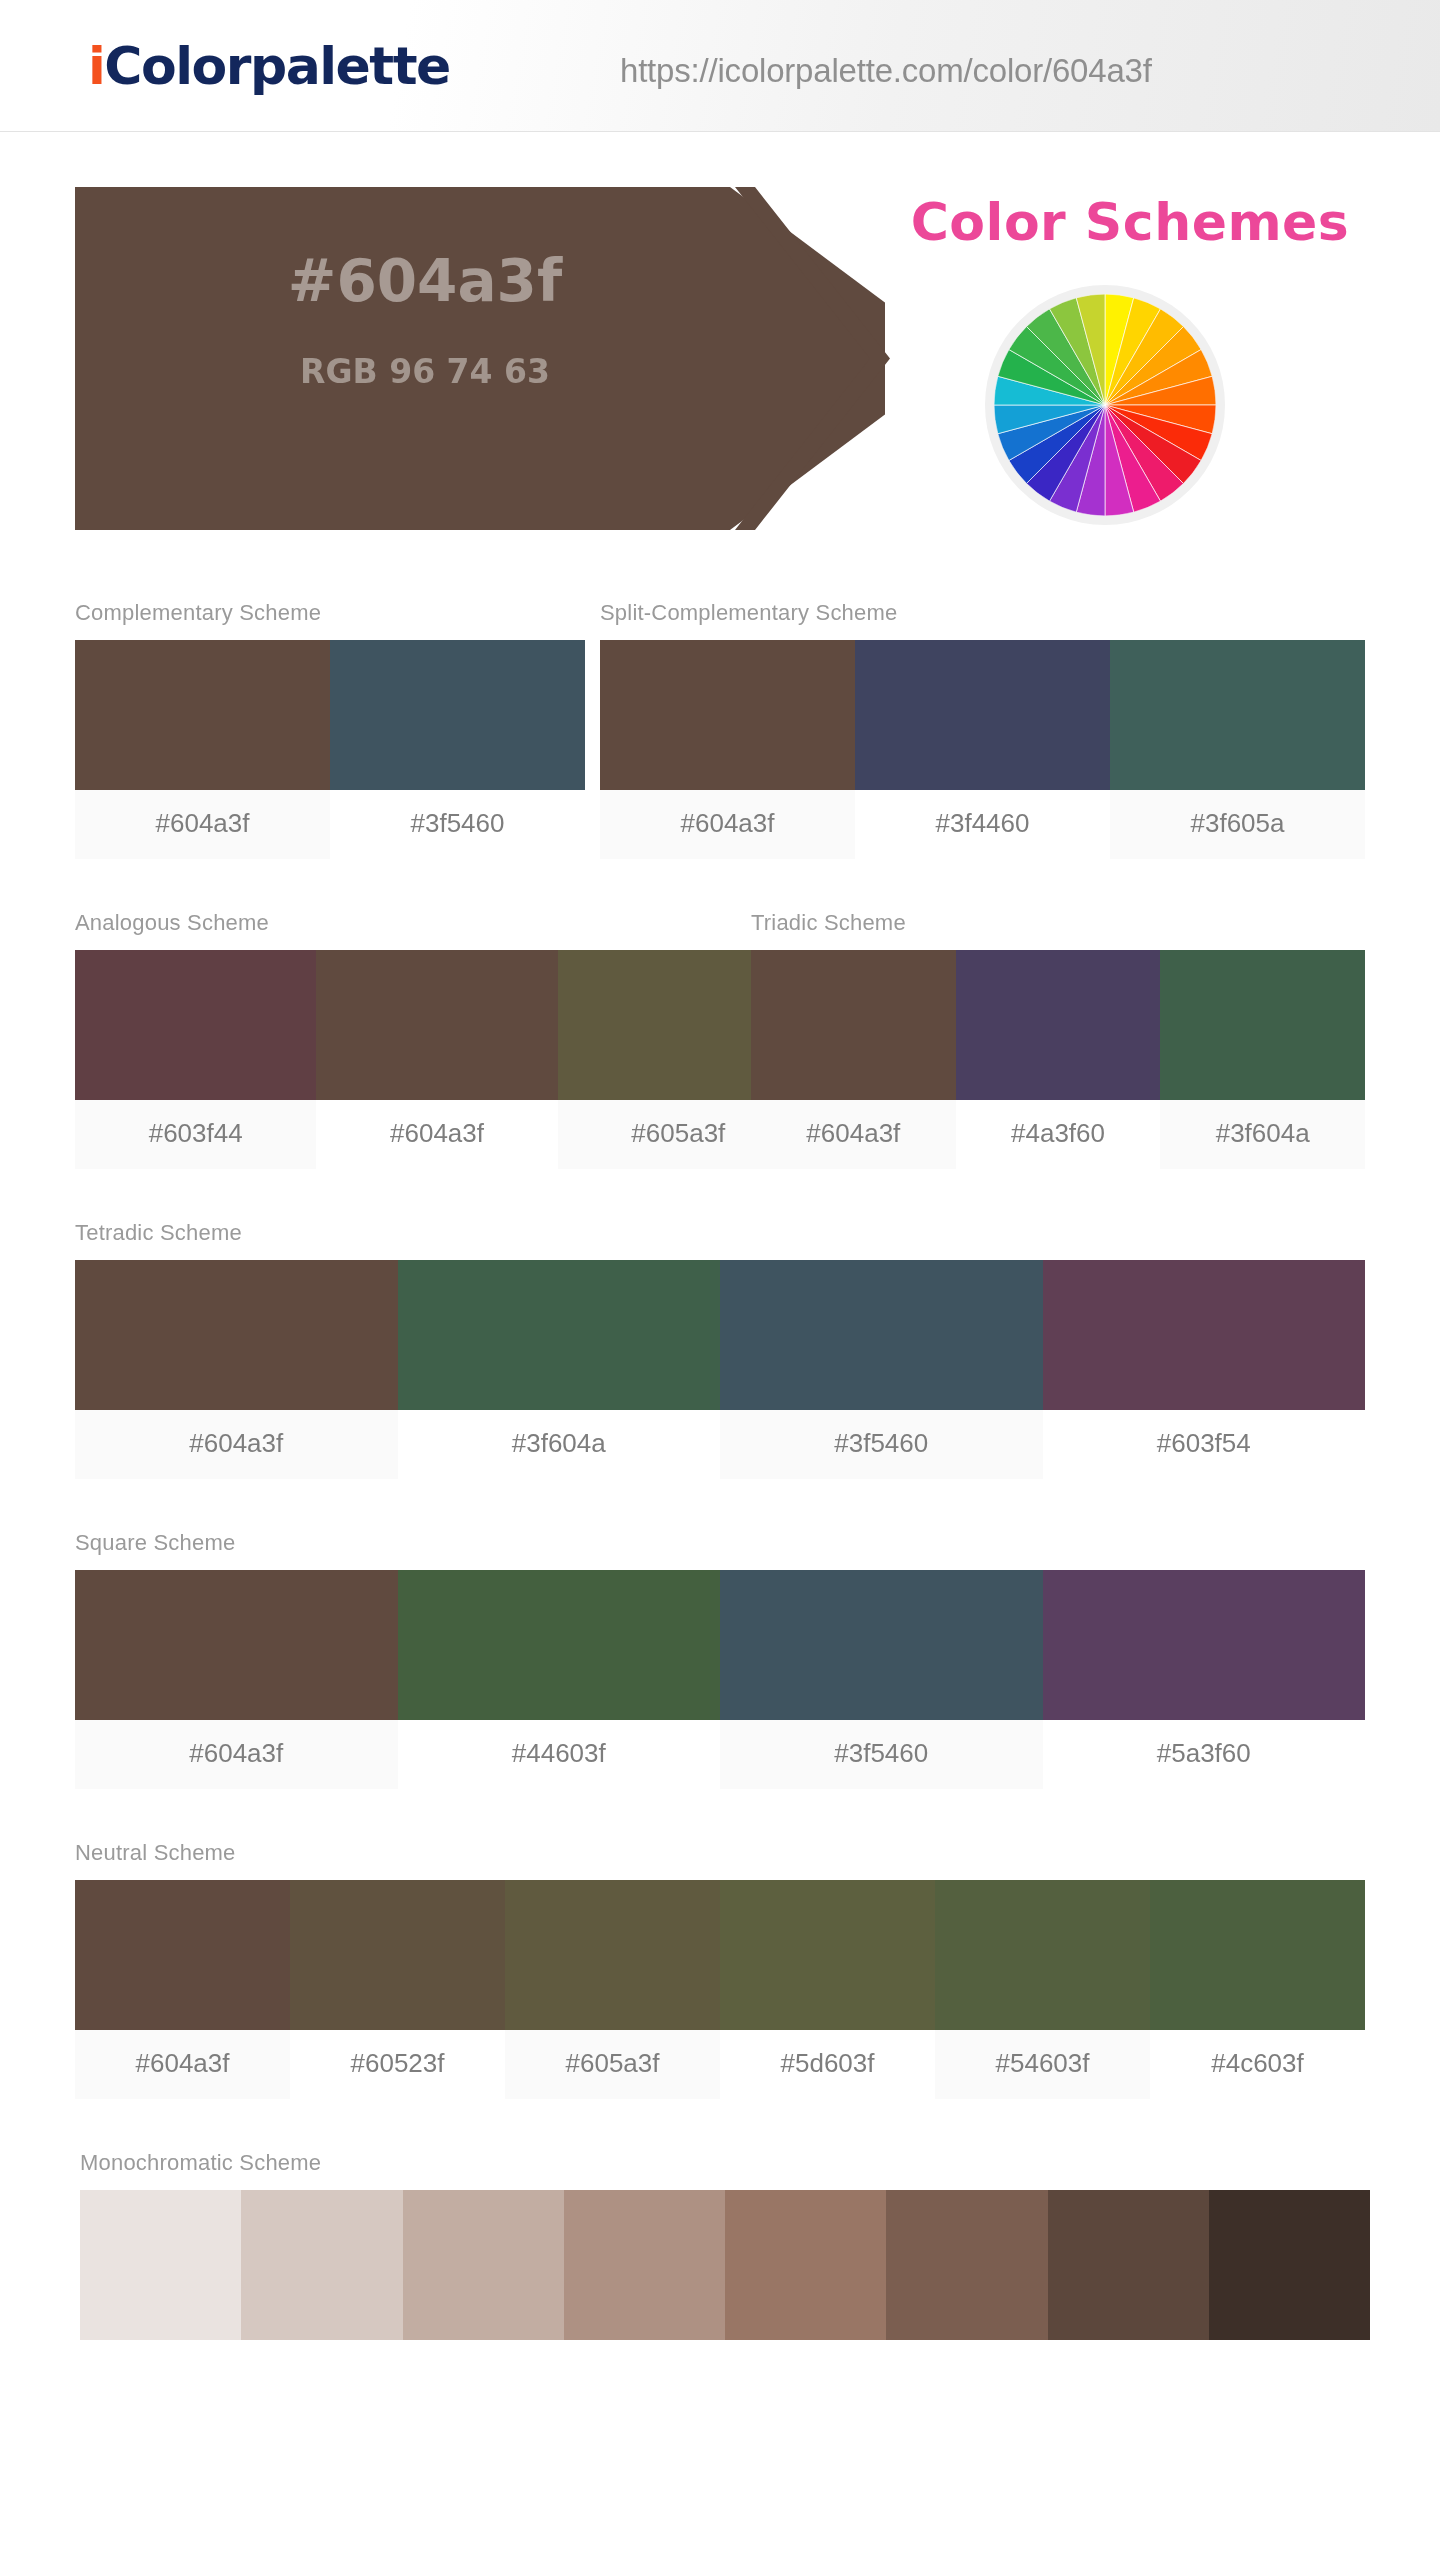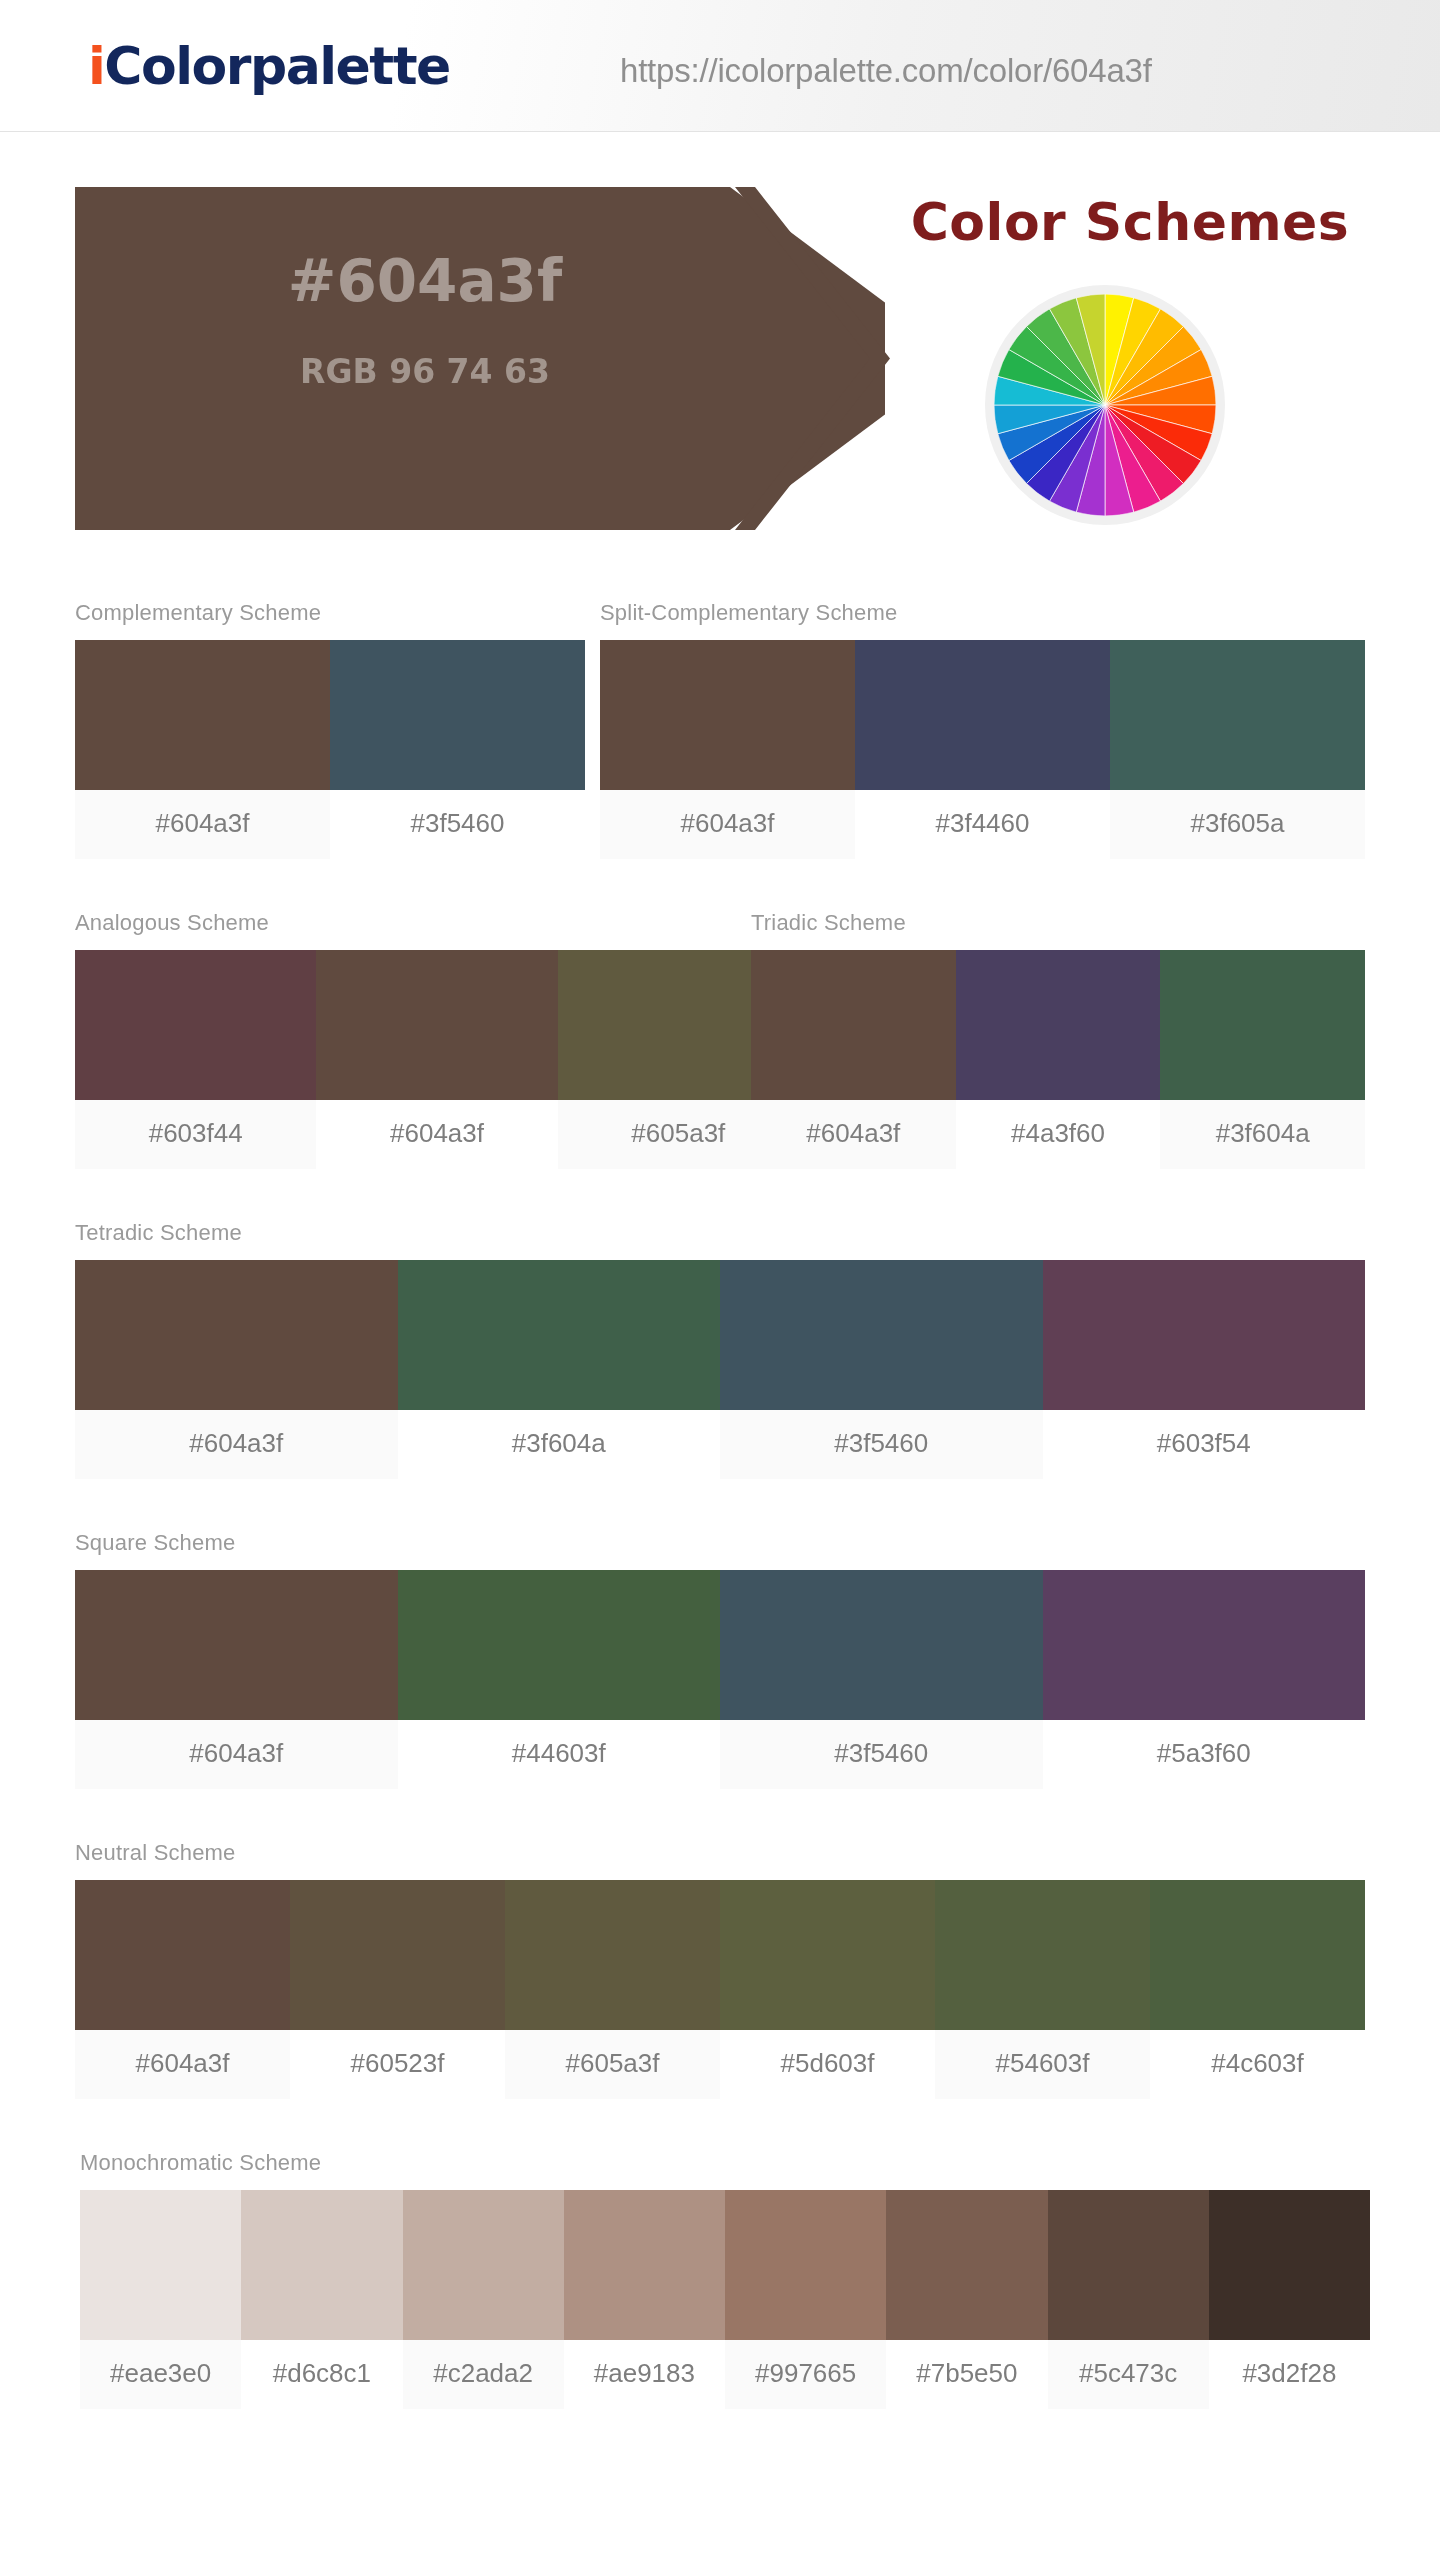--- a/index.html
+++ b/index.html
@@ -80,21 +80,21 @@
     font-family: "DejaVu Sans", sans-serif;
   }
 
   .hero-title {
     position: absolute;
     left: 860px; top: 22px;
     width: 540px;
     text-align: center;
     font-size: 52px;
     font-weight: bold;
-    color: #7f1d1d;
+    color: #ec4899;
     font-family: "DejaVu Sans", sans-serif;
     letter-spacing: 0.5px;
   }
 
   .wheel-wrap {
     position: absolute;
     left: 985px; top: 115px;
     width: 240px; height: 240px;
     border-radius: 50%;
     background: #f0f0f0;
@@ -304,25 +304,15 @@
         <div class="swatches">
           <div class="swatch" style="background: rgb(234, 227, 224);"></div>
           <div class="swatch" style="background: rgb(214, 200, 193);"></div>
           <div class="swatch" style="background: rgb(194, 173, 162);"></div>
           <div class="swatch" style="background: rgb(174, 145, 131);"></div>
           <div class="swatch" style="background: rgb(153, 118, 101);"></div>
           <div class="swatch" style="background: rgb(123, 94, 80);"></div>
           <div class="swatch" style="background: rgb(92, 71, 60);"></div>
           <div class="swatch" style="background: rgb(61, 47, 40);"></div>
         </div>
-        <div class="labels">
-          <div class="label alt">#eae3e0</div>
-          <div class="label">#d6c8c1</div>
-          <div class="label alt">#c2ada2</div>
-          <div class="label">#ae9183</div>
-          <div class="label alt">#997665</div>
-          <div class="label">#7b5e50</div>
-          <div class="label alt">#5c473c</div>
-          <div class="label">#3d2f28</div>
-        </div>
       </div>
     </div>
   </div>
 
 </body></html>

